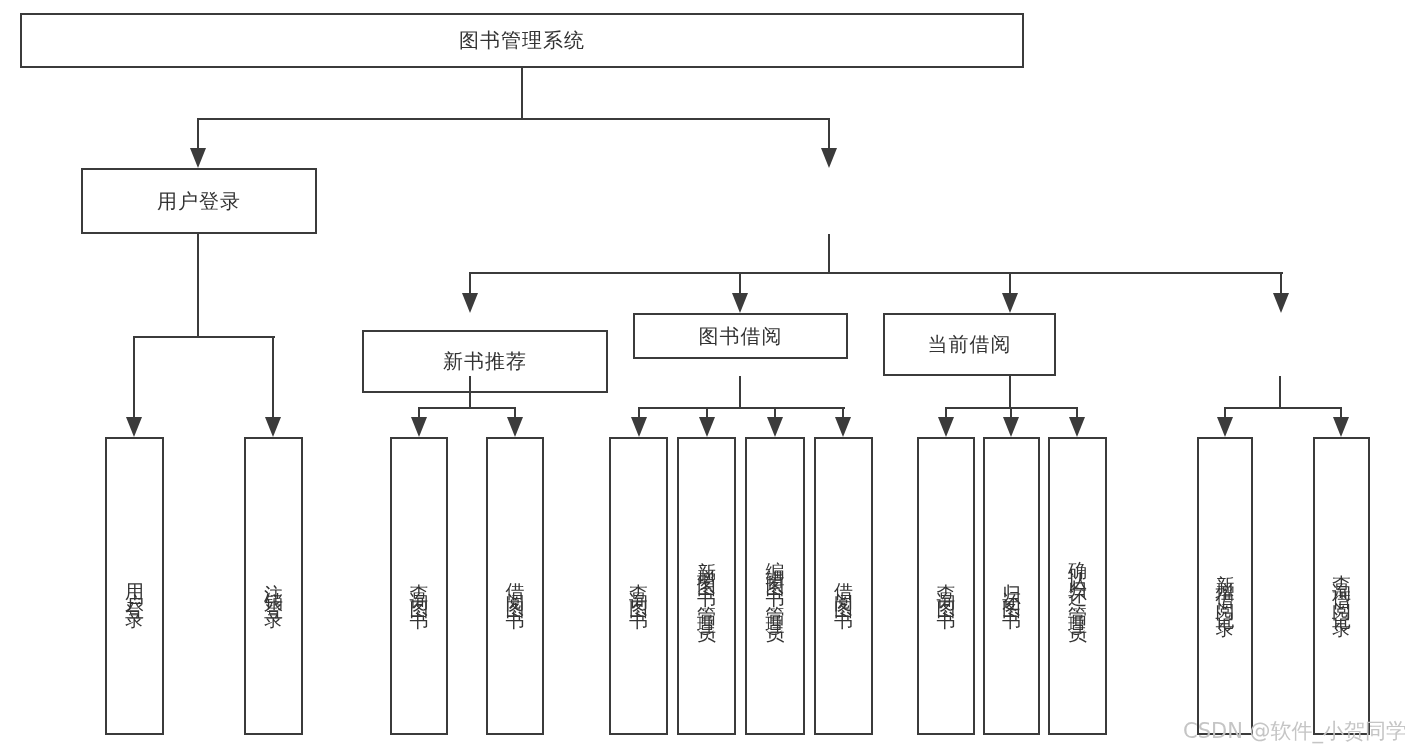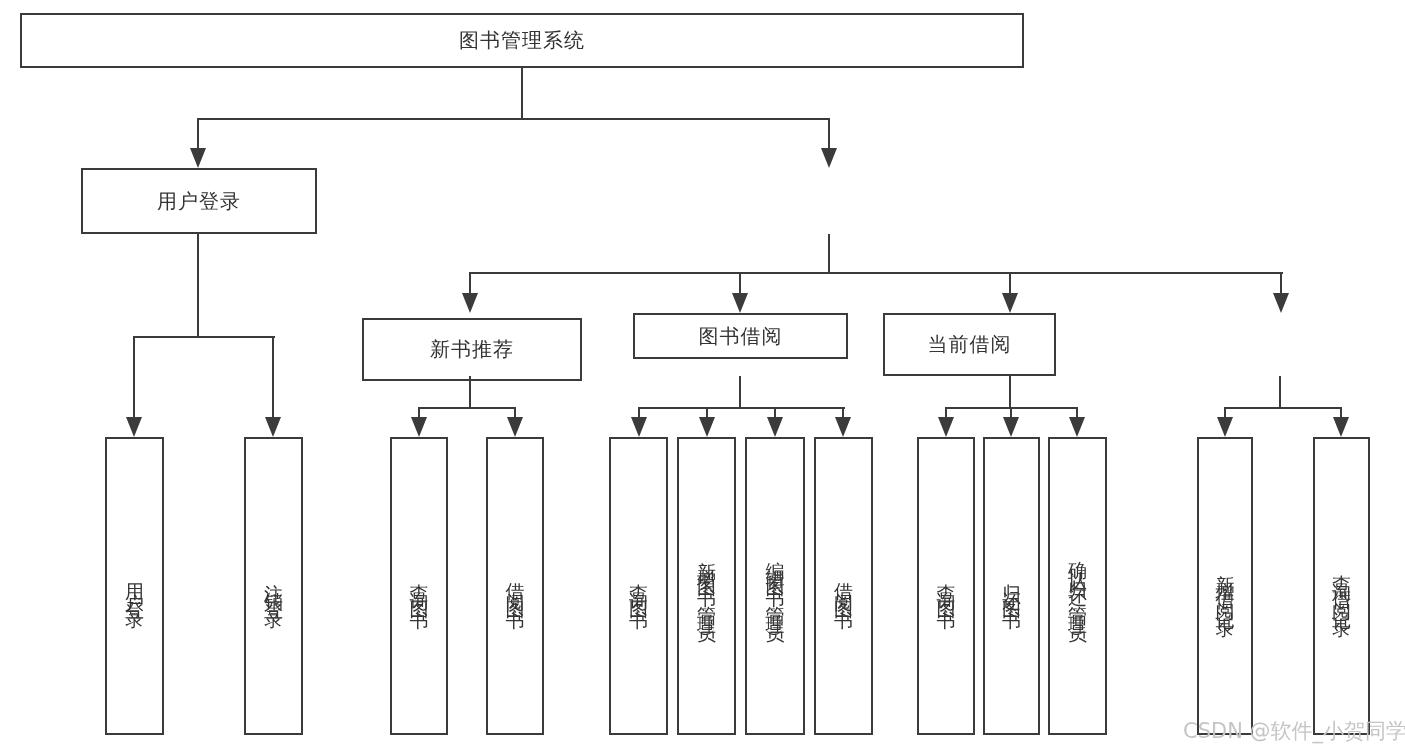--- a/index.html
+++ b/index.html
@@ -59,21 +59,21 @@
 <div class="canvas">
 
   <div class="hbox" style="left:20px;top:13px;width:1004px;height:55px">
     <span>图书管理系统</span>
   </div>
 
   <div class="hbox" style="left:81px;top:168px;width:236px;height:66px">
     <span>用户登录</span>
   </div>
 
-  <div class="hbox" style="left:362px;top:318px;width:220px;height:63px">
+  <div class="hbox" style="left:362px;top:330px;width:246px;height:63px">
     <span>新书推荐</span>
   </div>
   <div class="hbox" style="left:633px;top:313px;width:215px;height:46px">
     <span>图书借阅</span>
   </div>
   <div class="hbox" style="left:883px;top:313px;width:173px;height:63px">
     <span>当前借阅</span>
   </div>
 
   <div class="vbox" style="left:105px;top:437px;width:59px;height:298px">

